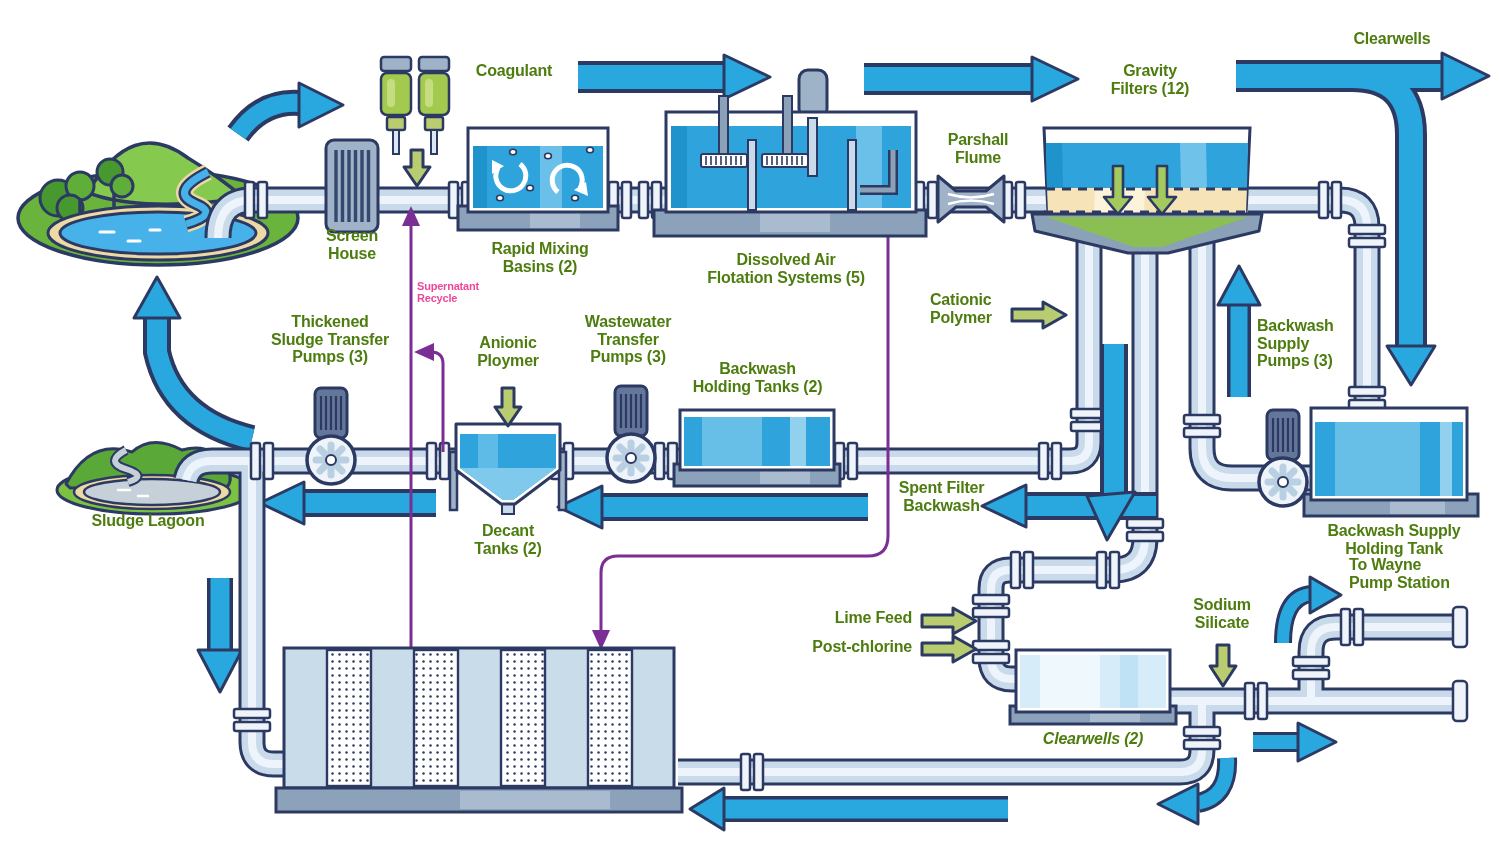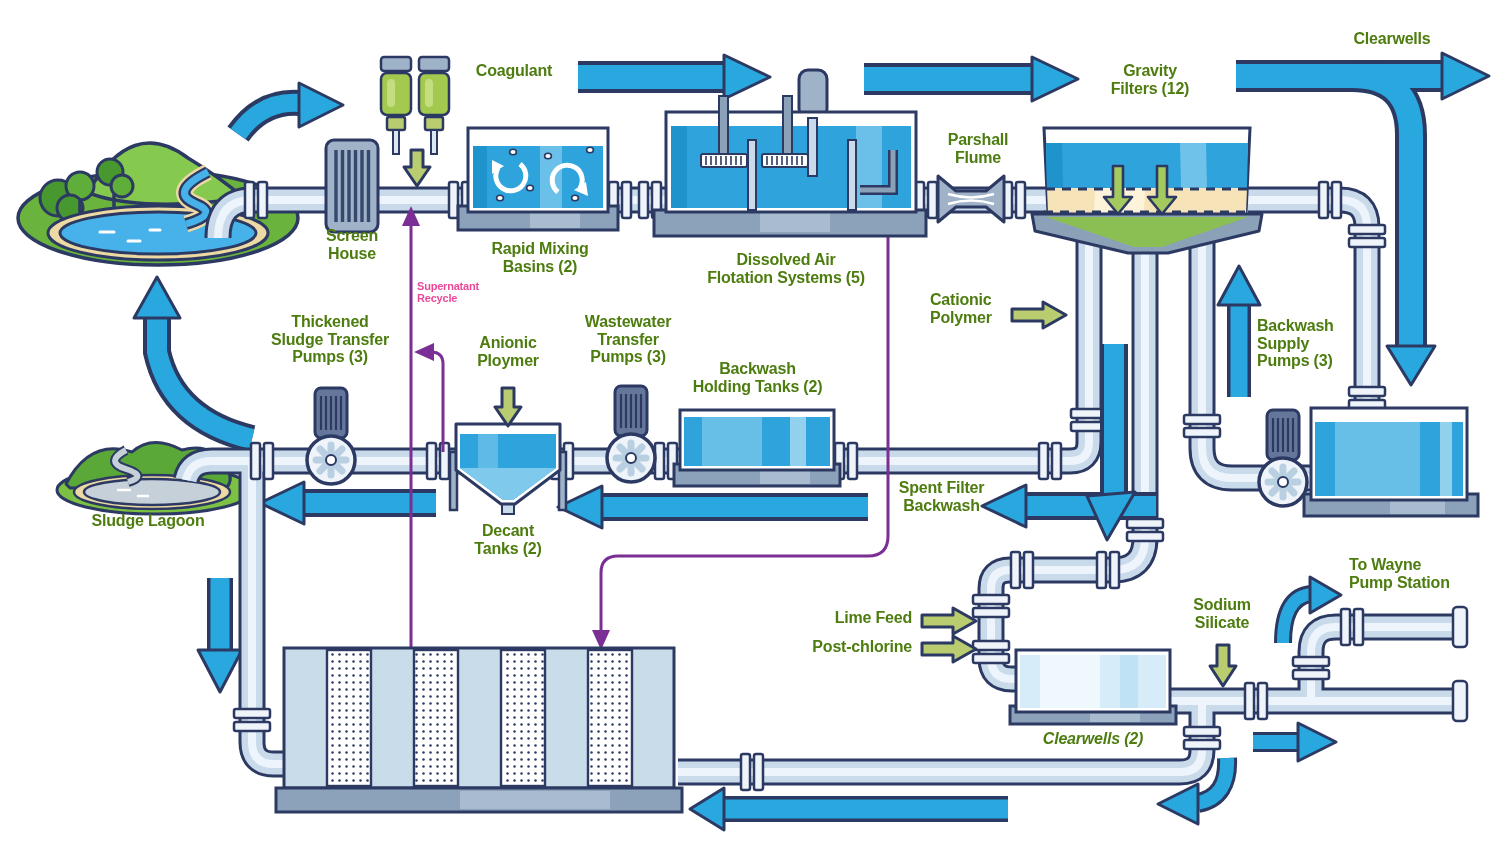--- a/index.html
+++ b/index.html
@@ -401,20 +401,22 @@
 <div class="lbl" style="left:568px;top:313px;width:120px;">Wastewater
 Transfer
 Pumps (3)</div>
 <div class="lbl" style="left:670px;top:360px;width:175px;">Backwash
 Holding Tanks (2)</div>
 <div class="lbl ta-l" style="left:930px;top:291px;width:95px;">Cationic
 Polymer</div>
 <div class="lbl ta-l" style="left:1257px;top:317px;width:110px;">Backwash
 Supply
 Pumps (3)</div>
+<div class="lbl" style="left:1304px;top:522px;width:180px;">Backwash Supply
+Holding Tank</div>
 <div class="lbl" style="left:58px;top:512px;width:180px;">Sludge Lagoon</div>
 <div class="lbl" style="left:453px;top:514px;width:110px;margin-top:8px;">Decant
 Tanks (2)</div>
 <div class="lbl" style="left:884px;top:479px;width:115px;">Spent Filter
 Backwash</div>
 <div class="lbl ta-r" style="left:790px;top:609px;width:122px;">Lime Feed</div>
 <div class="lbl ta-r" style="left:780px;top:638px;width:132px;">Post-chlorine</div>
 <div class="lbl" style="left:1177px;top:596px;width:90px;">Sodium
 Silicate</div>
 <div class="lbl" style="left:1028px;top:730px;width:130px;font-style:italic;">Clearwells (2)</div>

